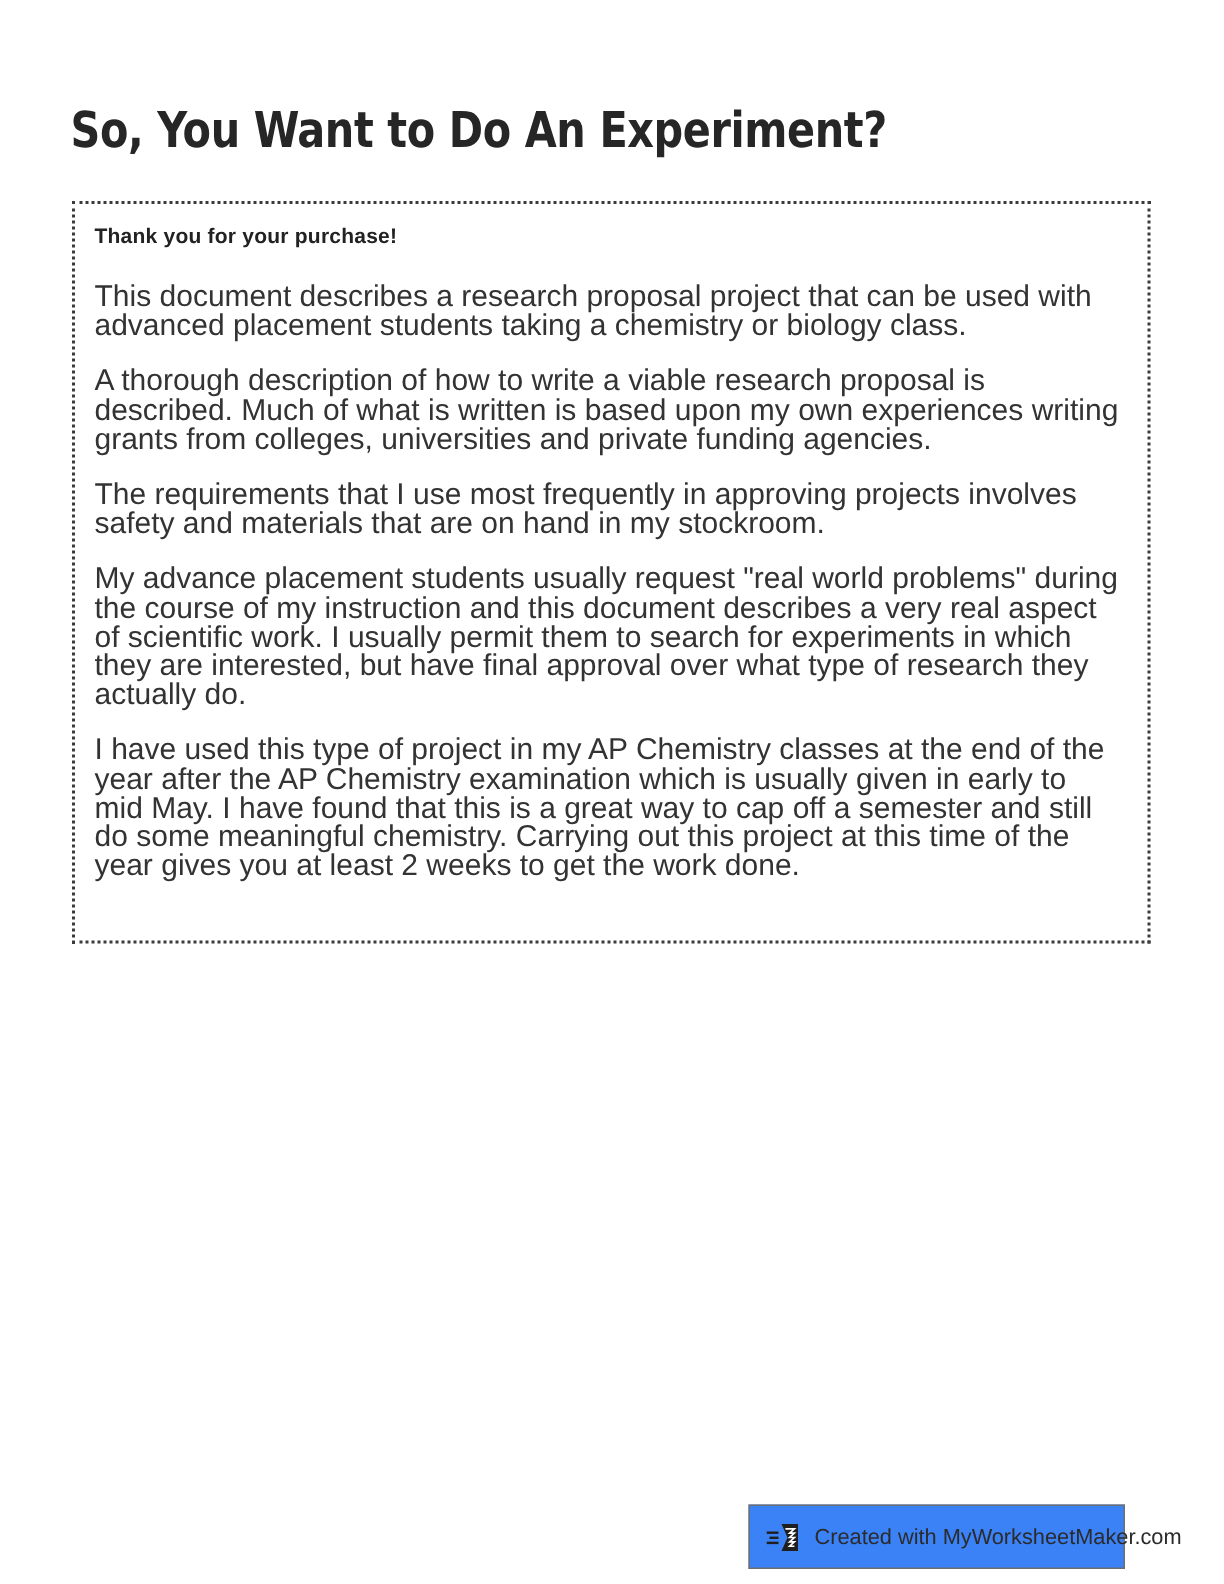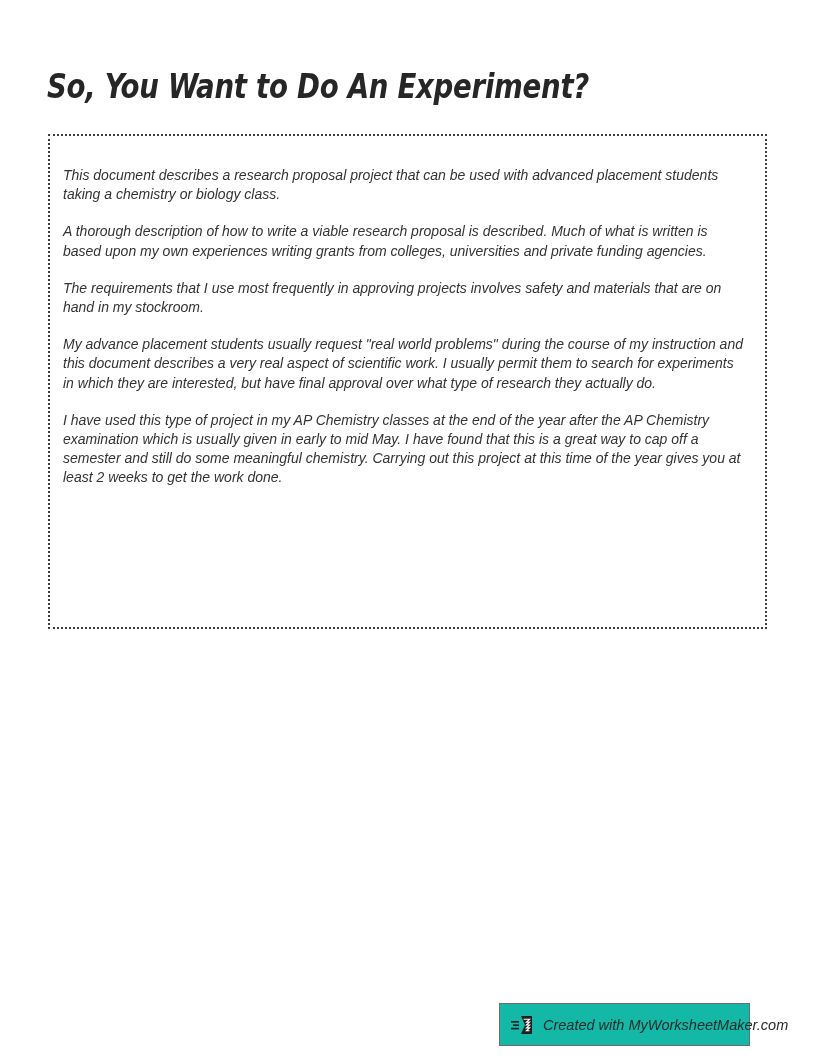--- a/index.html
+++ b/index.html
@@ -13,21 +13,20 @@
     position: relative;
     font-family: "Liberation Sans", sans-serif;
     -webkit-font-smoothing: antialiased;
     overflow: hidden;
   }
 
   .page {
     position: absolute;
     inset: 0;
     background: #ffffff;
-    font-style: italic;
   }
 
   
   .doc-title {
     position: absolute;
     left: 47px;
     top: 45px;
     font-family: "DejaVu Sans Condensed", "Liberation Sans Narrow", "Liberation Sans", sans-serif;
     font-size: 33px;
     font-weight: bold;
@@ -54,38 +53,38 @@
   .intro-heading {
     font-size: 14px;
     font-weight: bold;
     color: #222222;
     line-height: 19px;
     margin: 0 0 4px 0;
     letter-spacing: 0.15px;
   }
 
   .body-par {
-    font-size: 14px;
+    font-size: 20px;
     color: #333333;
     line-height: 19.2px;
     margin: 0;
     padding-top: 18px;
     text-align: left;
   }
 
   
   .footer-badge {
     position: absolute;
     left: 499px;
     top: 1003px;
     width: 251px;
     height: 43px;
     box-sizing: border-box;
     border: 1px solid #6e6e6e;
-    background: #14b8a6;
+    background: #3b82f6;
     display: flex;
     align-items: center;
     padding-left: 11px;
   }
   .footer-logo {
     width: 26px;
     height: 26px;
     flex: none;
     display: block;
     margin-right: 6px;
@@ -99,20 +98,21 @@
 </style>
 </head>
 <body>
 
 <div class="page">
 
   <h1 class="doc-title">So, You Want to Do An Experiment?</h1>
 
   <div class="content-box">
 
+    <p class="intro-heading">Thank you for your purchase!</p>
 
     <p class="body-par">This document describes a research proposal project that can be used with advanced placement students taking a chemistry or biology class.</p>
 
     <p class="body-par">A thorough description of how to write a viable research proposal is described. Much of what is written is based upon my own experiences writing grants from colleges, universities and private funding agencies.</p>
 
     <p class="body-par">The requirements that I use most frequently in approving projects involves safety and materials that are on hand in my stockroom.</p>
 
     <p class="body-par">My advance placement students usually request "real world problems" during the course of my instruction and this document describes a very real aspect of scientific work. I usually permit them to search for experiments in which they are interested, but have final approval over what type of research they actually do.</p>
 
     <p class="body-par">I have used this type of project in my AP Chemistry classes at the end of the year after the AP Chemistry examination which is usually given in early to mid May. I have found that this is a great way to cap off a semester and still do some meaningful chemistry. Carrying out this project at this time of the year gives you at least 2 weeks to get the work done.</p>

